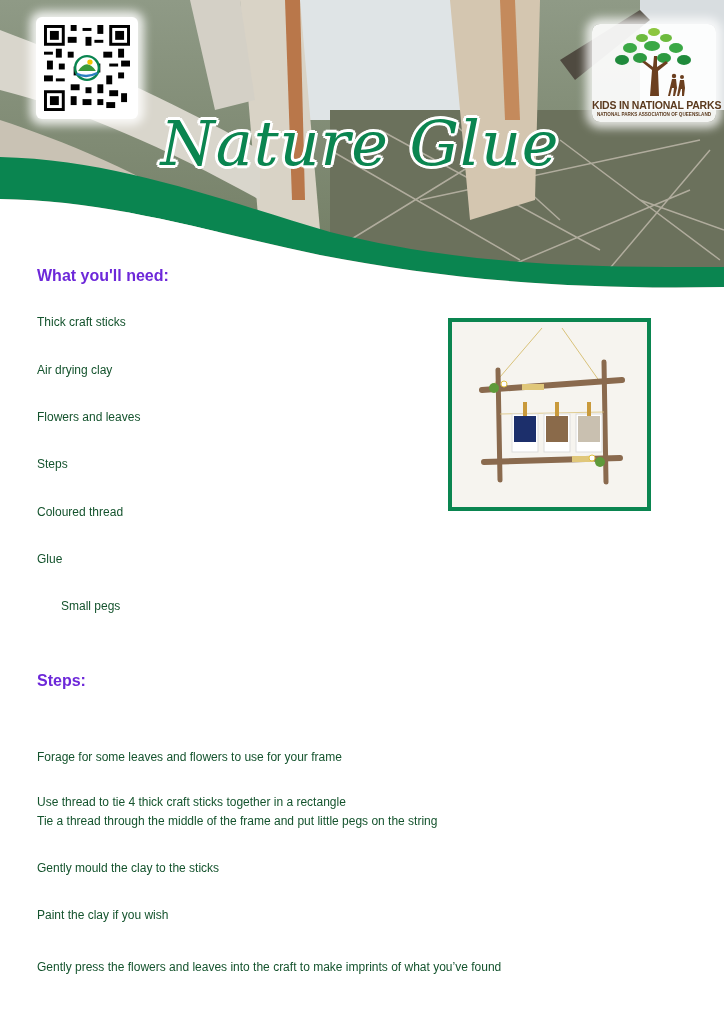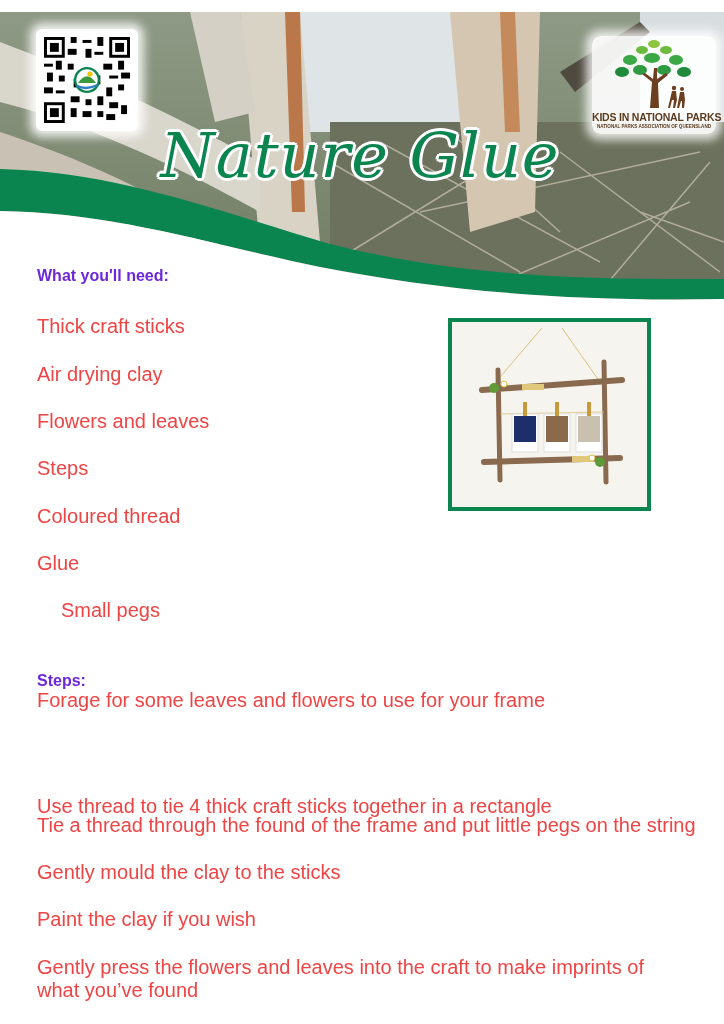--- a/index.html
+++ b/index.html
@@ -1,33 +1,33 @@
 <!DOCTYPE html>
 <html><head>
 <meta charset="utf-8">
 <style>
   html, body { margin:0; padding:0; }
   body { width:724px; height:1024px; background:#ffffff; position:relative; overflow:hidden;
          font-family:"Liberation Sans", "DejaVu Sans", sans-serif; color:#1e1e1e; }
-  .hero { position:absolute; left:0; top:0; width:724px; height:300px; overflow:hidden;margin-top:12px; }
+  .hero { position:absolute; left:0; top:0; width:724px; height:300px; overflow:hidden; }
   .hero svg.bg { position:absolute; left:0; top:0; }
   .qr { position:absolute; left:36px; top:17px; width:102px; height:102px; background:#fff;
         border-radius:6px; box-shadow:0 0 10px 6px rgba(255,255,255,0.85); }
   .qr svg { position:absolute; left:8px; top:8px; }
   .logo { position:absolute; left:592px; top:24px; width:124px; height:98px; background:rgba(255,255,255,0.92);
           border-radius:8px; box-shadow:0 0 10px 6px rgba(255,255,255,0.8); }
   .logo svg { position:absolute; left:20px; top:2px; }
   .logo .l1 { position:absolute; left:0; width:124px; top:75px; text-align:center; font-size:10.5px; font-weight:bold; color:#5b3a1e; letter-spacing:-0.2px; white-space:nowrap; }
   .logo .l2 { position:absolute; left:0; width:124px; top:88px; text-align:center; font-size:4.6px; font-weight:bold; color:#5b3a1e; white-space:nowrap; }
   .title { position:absolute; left:140px; top:104px; width:440px; text-align:center;
            font-family:"DejaVu Serif", serif; font-style:italic; font-size:62px; line-height:80px;
            color:#0a8550; letter-spacing:1px;
            text-shadow: 3px 0 #fff, -3px 0 #fff, 0 3px #fff, 0 -3px #fff, 2px 2px #fff, -2px -2px #fff, 2px -2px #fff, -2px 2px #fff; }
   .h { position:absolute; left:37px; font-size:16px; font-weight:bold; color:#6d28d9; }
-  .item { position:absolute; left:37px; font-size:20px; color:#ef4444; }
+  .item { position:absolute; left:37px; font-size:12px; color:#14532d; }
   .photo { position:absolute; left:448px; top:318px; width:203px; height:193px; border:4px solid #0a8550; box-sizing:border-box; background:#f7f5f1; overflow:hidden; }
 </style>
 </head>
 <body>
 
 <div class="hero">
   <svg class="bg" width="724" height="300" viewBox="0 0 724 300">
     <defs>
       <linearGradient id="sky" x1="0" y1="0" x2="0" y2="1">
         <stop offset="0" stop-color="#8f9a86"></stop>
@@ -164,18 +164,18 @@
     <rect x="103" y="80" width="4" height="14" fill="#c99a3c"></rect>
     <rect x="135" y="80" width="4" height="14" fill="#c99a3c"></rect>
     <circle cx="42" cy="66" r="5" fill="#5e9a3a"></circle>
     <circle cx="52" cy="62" r="3" fill="#fff" stroke="#e0c040"></circle>
     <circle cx="148" cy="140" r="5" fill="#5e9a3a"></circle>
     <circle cx="140" cy="136" r="3" fill="#fff" stroke="#e0c040"></circle>
   </svg>
 </div>
 
 <div class="h" style="top:672px;">Steps:</div>
-<div class="item" style="top:689px;text-align:center;">Forage for some leaves and flowers to use for your frame</div>
+<div class="item" style="top:750px;text-align:center;">Forage for some leaves and flowers to use for your frame</div>
 <div class="item" style="top:780px;margin-top:15px;">Use thread to tie 4 thick craft sticks together in a rectangle</div>
-<div class="item" style="top:814px;">Tie a thread through the found of the frame and put little pegs on the string</div>
+<div class="item" style="top:814px;">Tie a thread through the middle of the frame and put little pegs on the string</div>
 <div class="item" style="top:861px;">Gently mould the clay to the sticks</div>
 <div class="item" style="top:908px;">Paint the clay if you wish</div>
 <div class="item" style="top:956px; width:640px; line-height:23px;">Gently press the flowers and leaves into the craft to make imprints of what you’ve found</div>
 
 </body></html>

